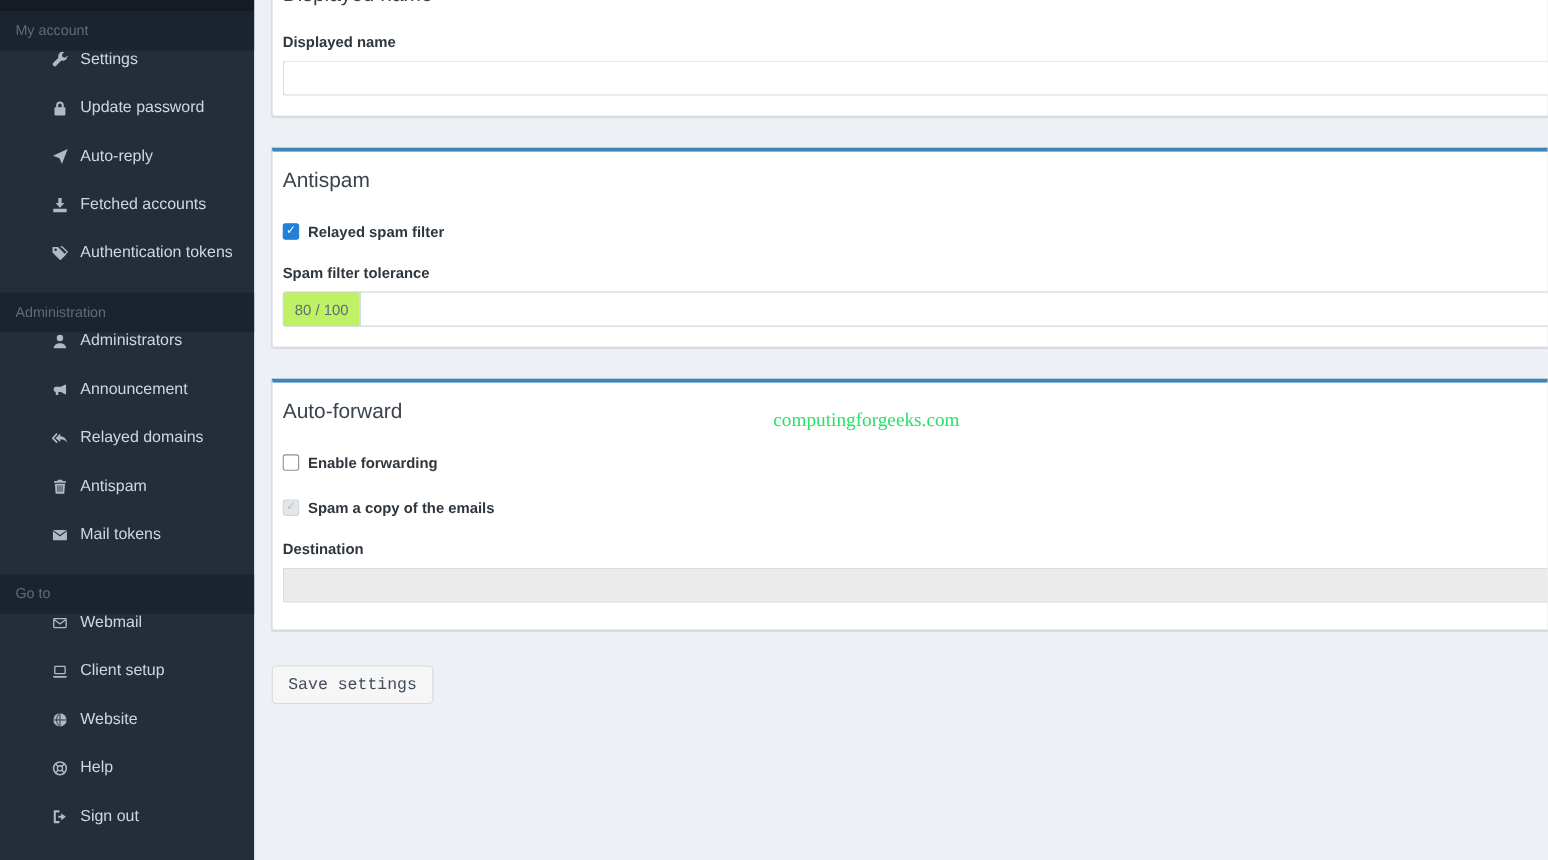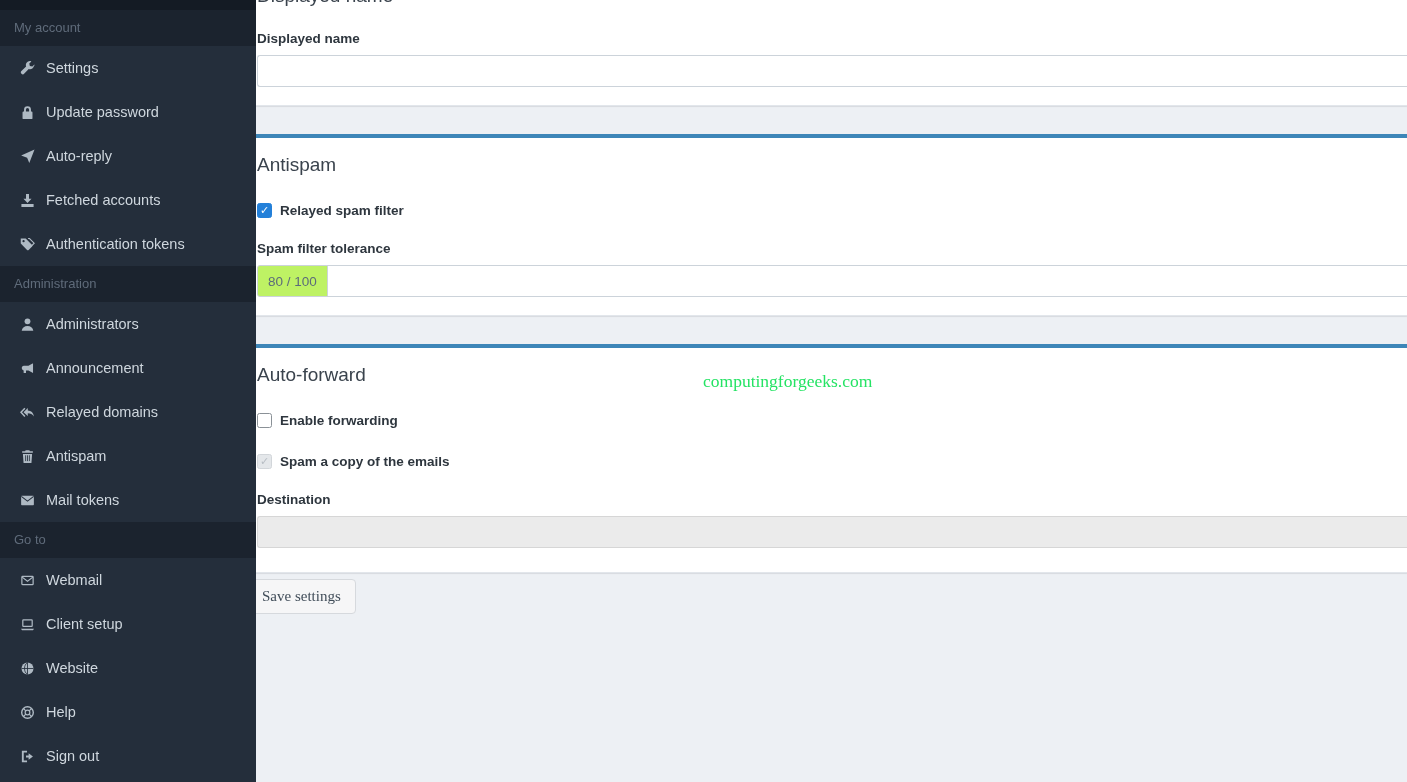--- a/index.html
+++ b/index.html
@@ -3,31 +3,31 @@
 <meta charset="utf-8">
 <style>
   html,body{margin:0;padding:0;}
   body{
     width:1407px;height:782px;overflow:hidden;position:relative;
     font-family:"Liberation Sans","DejaVu Sans",sans-serif;
     background:#edf0f4;
   }
   
   .sidebar{
-    position:absolute;left:0;top:0;width:256px;height:782px;
+    position:absolute;left:0;top:0;width:231px;height:782px;
     background:#242e3b;z-index:10;
   }
   .side-top-strip{height:10px;background:#141b24;}
   .side-header{
     height:36px;line-height:36px;background:#1b232e;
     color:#5f6b7a;font-size:13px;padding-left:14px;
   }
   .side-item{
-    height:44px;display:flex;align-items:center;
-    padding-left:19px;cursor:pointer;text-decoration:none;
+    height:44px;display:flex;align-items:flex-start;
+    padding-left:19px;cursor:pointer;text-decoration:none;margin-left:27px;
   }
   .side-item .icn{
     width:16px;height:16px;margin-right:11px;display:inline-flex;
     align-items:center;justify-content:center;flex:0 0 16px;
   }
   .side-item .lbl{color:#cfd7de;font-size:14.5px;}
   .icn svg{display:block;}
   
   .content{
     position:absolute;left:231px;top:0;right:0;bottom:0;
@@ -74,24 +74,24 @@
   .checkbox{
     width:15px;height:15px;border-radius:2.5px;box-sizing:border-box;
     display:inline-flex;align-items:center;justify-content:center;
     font-size:11px;line-height:1;flex:0 0 15px;cursor:pointer;
   }
   .checkbox.checked{background:#2380d9;border:1px solid #2380d9;color:#fff;}
   .checkbox.unchecked{background:#fff;border:1px solid #8a9197;color:transparent;}
   .checkbox.disabled{background:#e4e7ea;border:1px solid #d2d6da;color:#b7bdc3;cursor:default;}
   .check-label{font-size:13.5px;font-weight:bold;color:#2e363e;margin-left:8px;}
   .save-btn{
-    margin-top:6px;display:inline-block;
+    margin-top:32px;display:inline-block;
     background:#f6f6f7;border:1px solid #d6d9dd;border-radius:4px;
     color:#414d59;font-size:15px;padding:8px 14px;cursor:pointer;
-    font-family:Liberation Serif, serif;
+    font-family:Liberation Mono, monospace;
   }
   .watermark{
     position:absolute;left:703px;top:371px;z-index:5;
     font-size:17.5px;color:#25e364;pointer-events:none;font-family:Liberation Serif, serif;
   }
 </style>
 </head>
 <body>
 
 <aside class="sidebar">

